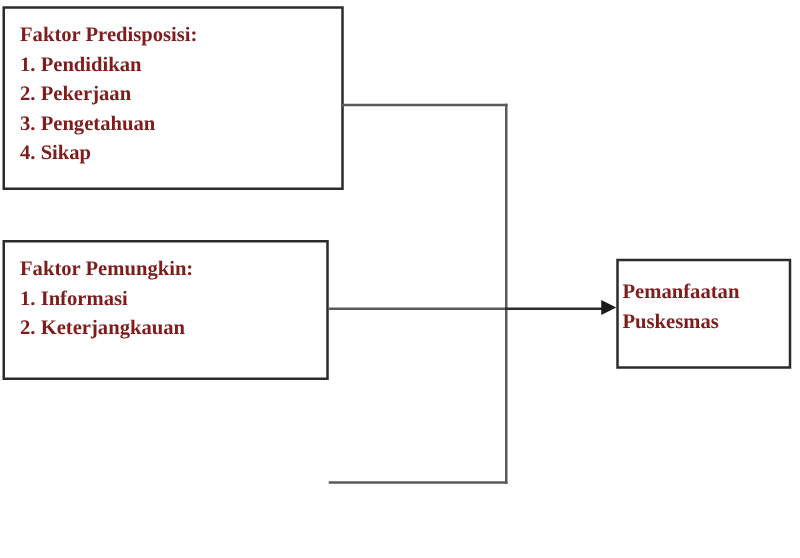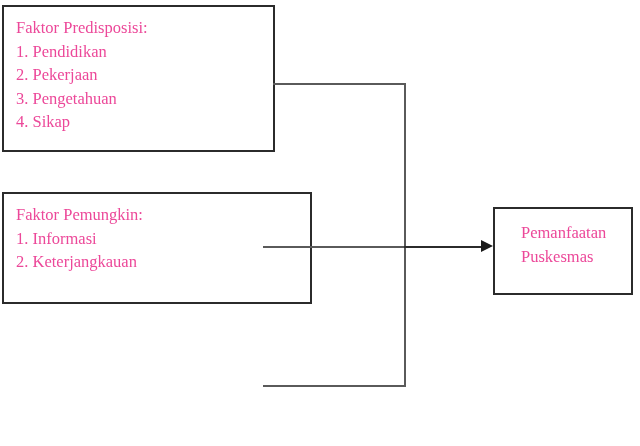--- a/index.html
+++ b/index.html
@@ -19,31 +19,32 @@
     position: absolute;
     box-sizing: border-box;
     border: 2px solid #2b2b2b;
     background: #ffffff;
   }
   .node-text {
     position: absolute;
     left: 12px;
     top: 9px;
     right: 6px;
-    color: #ec4899;
+    color: #7f1d1d;
     font-size: 16.5px;
     line-height: 23.5px;
     white-space: pre-line;
+    font-weight: bold;
   }
   
   #node-predisposing { left: 2px;   top: 5px;   width: 273px; height: 147px; }
-  #node-enabling     { left: 2px;   top: 192px; width: 310px; height: 112px; padding-left: 18px; }
+  #node-enabling     { left: 2px;   top: 192px; width: 261px; height: 112px; padding-left: 18px; }
   #node-need         { left: 2px;   top: 347px; width: 263px; height: 85px; }
   #node-outcome      { left: 493px; top: 207px; width: 140px; height: 88px; }
-  #node-outcome .node-text { left: 26px; top: 12px; }
+  #node-outcome .node-text { left: 3px; top: 12px; }
 
   
   .conn {
     position: absolute;
     background: #5a5a5a;
   }
   .conn-dark { background: #2b2b2b; }
   .h-line { height: 2px; }
   .v-line { width: 2px; }
 

